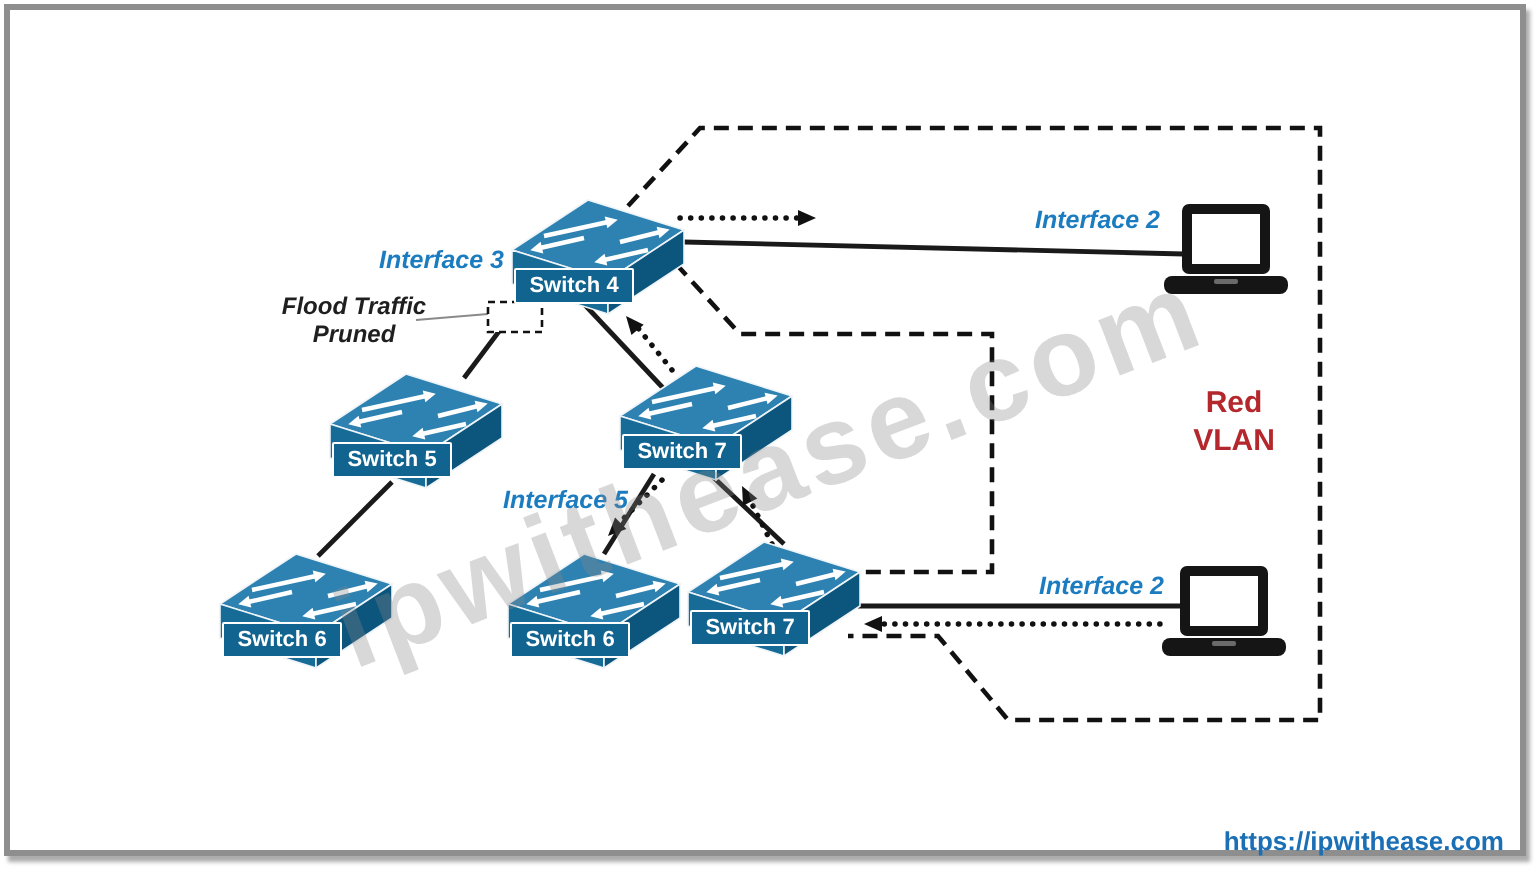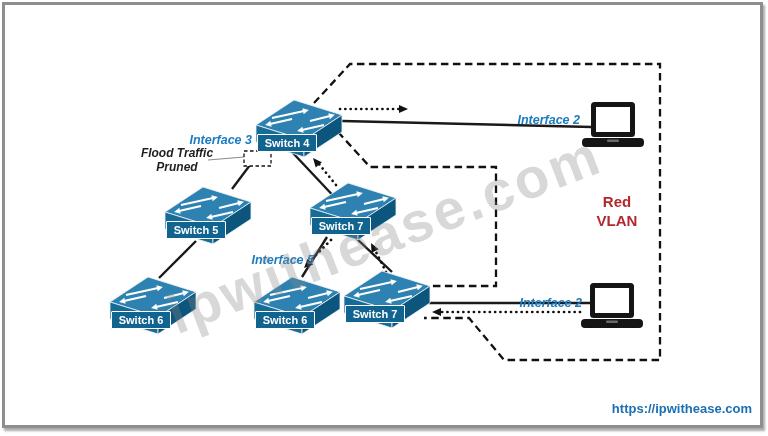--- a/index.html
+++ b/index.html
@@ -11,32 +11,32 @@
   #wires{position:absolute;left:0;top:0;z-index:2;}
   .node{position:absolute;z-index:3;}
   .switch{width:90px;height:64px;}
   .swbody{position:absolute;left:0;top:0;width:90px;height:64px;}
   .swlabel{position:absolute;left:3px;top:39px;width:58px;height:16px;
            background:#11648f;border:1.5px solid #ffffff;border-radius:1px;
            color:#ffffff;font-size:11px;font-weight:bold;text-align:center;
            line-height:16px;white-space:nowrap;}
   .laptop{width:62px;height:48px;}
   .iflabel{position:absolute;z-index:4;color:#1c7cc0;font-size:12.5px;
-           font-weight:bold;font-style:italic;white-space:nowrap;margin-top:10px;}
+           font-weight:bold;font-style:italic;white-space:nowrap;}
   #flood-note{position:absolute;left:136px;top:146px;width:82px;z-index:4;
            color:#1f1f1f;font-size:12px;font-weight:bold;font-style:italic;
            text-align:center;line-height:14px;}
   #vlan-note{position:absolute;left:586px;top:192px;width:62px;z-index:4;
            color:#b4282d;font-size:15px;font-weight:bold;text-align:center;
            line-height:19px;}
   #watermark{position:absolute;left:170px;top:284px;z-index:5;
            font-size:56px;font-weight:bold;letter-spacing:3px;
            color:rgba(135,135,135,0.32);white-space:nowrap;
            transform:rotate(-21deg);transform-origin:0 50%;pointer-events:none;}
-  #footer-link{position:absolute;right:16px;top:401px;z-index:6;
+  #footer-link{position:absolute;right:16px;top:413px;z-index:6;
            color:#1a6fb5;font-size:13px;font-weight:bold;}
 </style>
 </head>
 <body>
 
 <div id="stage">
   <div id="frame"></div>
 
   <svg id="wires" width="768" height="436" viewBox="0 0 768 436">
       <path d="M292,152 L340,203" stroke="#1a1a1a" stroke-width="2.4" fill="none"></path>

